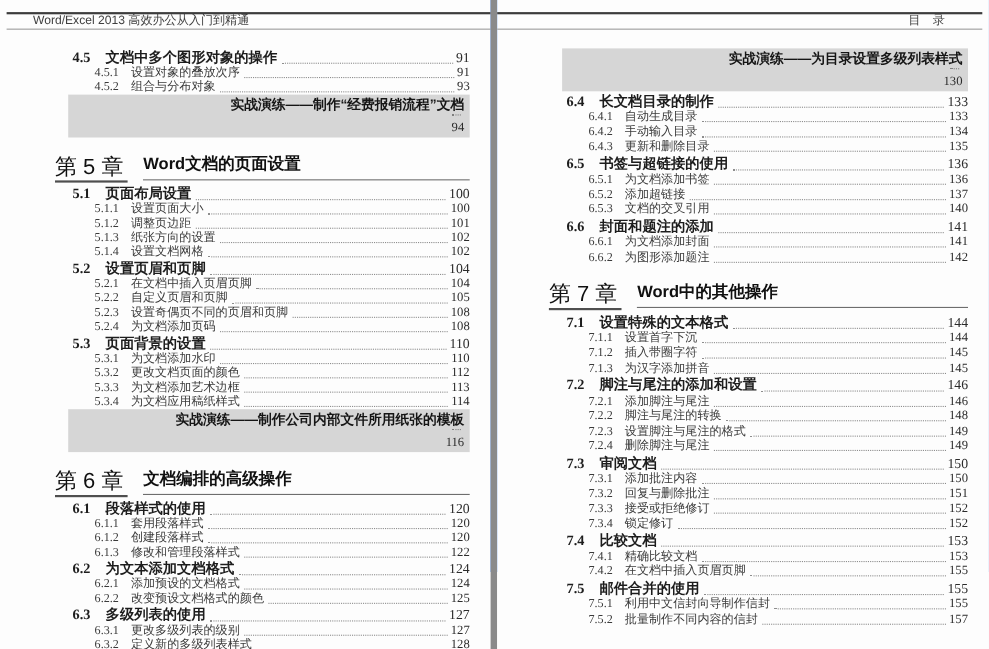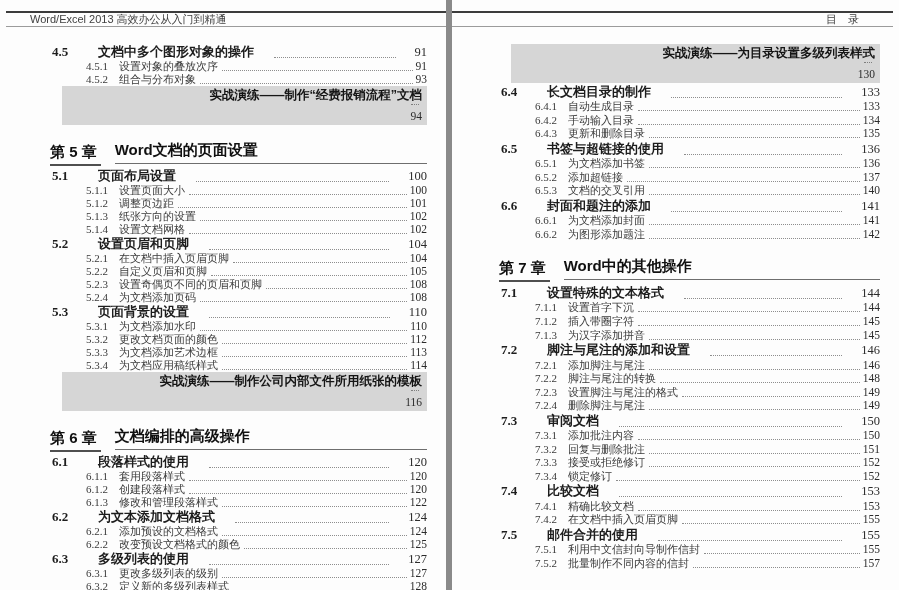--- a/index.html
+++ b/index.html
@@ -29,35 +29,35 @@
   .page.left .head-text{left:30px;}
   .page.right .head-text{right:36px;letter-spacing:4px;}
 
   
   .content{position:absolute;top:44px;bottom:20px;display:flex;flex-direction:column;justify-content:space-between;}
   .page.left .content{left:50px;right:19px;}
   .page.right .content{left:47px;right:19px;}
 
   .row{display:flex;align-items:flex-end;}
 
-  .l2{margin-left:2px;font-weight:bold;font-size:13px;line-height:16px;color:#1d1d1d;gap:16px;}
+  .l2{margin-left:16px;font-weight:bold;font-size:13px;line-height:16px;color:#1d1d1d;}
   .l2 .num{flex:none;width:30px;font-family:"Liberation Serif",serif;}
   .l3{margin-left:36px;font-size:11px;line-height:13px;color:#3a3a3a;}
   .l3 .num{flex:none;width:33px;font-family:"Liberation Serif",serif;}
   .title{flex:none;white-space:nowrap;}
   .leader{flex:1;min-width:8px;border-bottom:1px dotted #8d8d8d;margin:0 3px 2px 4px;}
   .pg{flex:none;font-family:"Liberation Serif",serif;font-weight:normal;font-size:11.5px;color:#2b2b2b;}
   .l2 .pg{font-size:12.5px;}
 
   .bar{margin-left:12px;background:#d6d6d6;font-weight:bold;font-size:12.5px;line-height:18px;padding:0 5px 0 4px;color:#151515;flex-direction:column;}
   .bar .leader{border-bottom-color:#7f7f7f;}
   .bar .pg{font-weight:normal;}
 
   .chapter{margin:4px 0 2px;align-items:flex-end;}
-  .ch-num{flex:none;font-weight:bold;font-size:15px;line-height:18px;color:#101010;border-bottom:2px solid #4f4f4f;padding:0 4px 3px 0;white-space:nowrap;text-align:right;}
+  .ch-num{flex:none;font-weight:normal;font-size:20px;line-height:18px;color:#101010;border-bottom:2px solid #4f4f4f;padding:0 4px 3px 0;white-space:nowrap;text-align:right;}
   .ch-title{flex:1;font-weight:bold;font-size:15px;line-height:18px;color:#101010;border-bottom:1px solid #6e6e6e;padding-bottom:4px;margin:12px 0 2px 14px;white-space:nowrap;}
 </style>
 </head>
 <body>
 
 <div class="spread">
 
   <div class="page left">
     <div class="rule-top"></div>
     <div class="head-text">Word/Excel 2013 高效办公从入门到精通</div>

